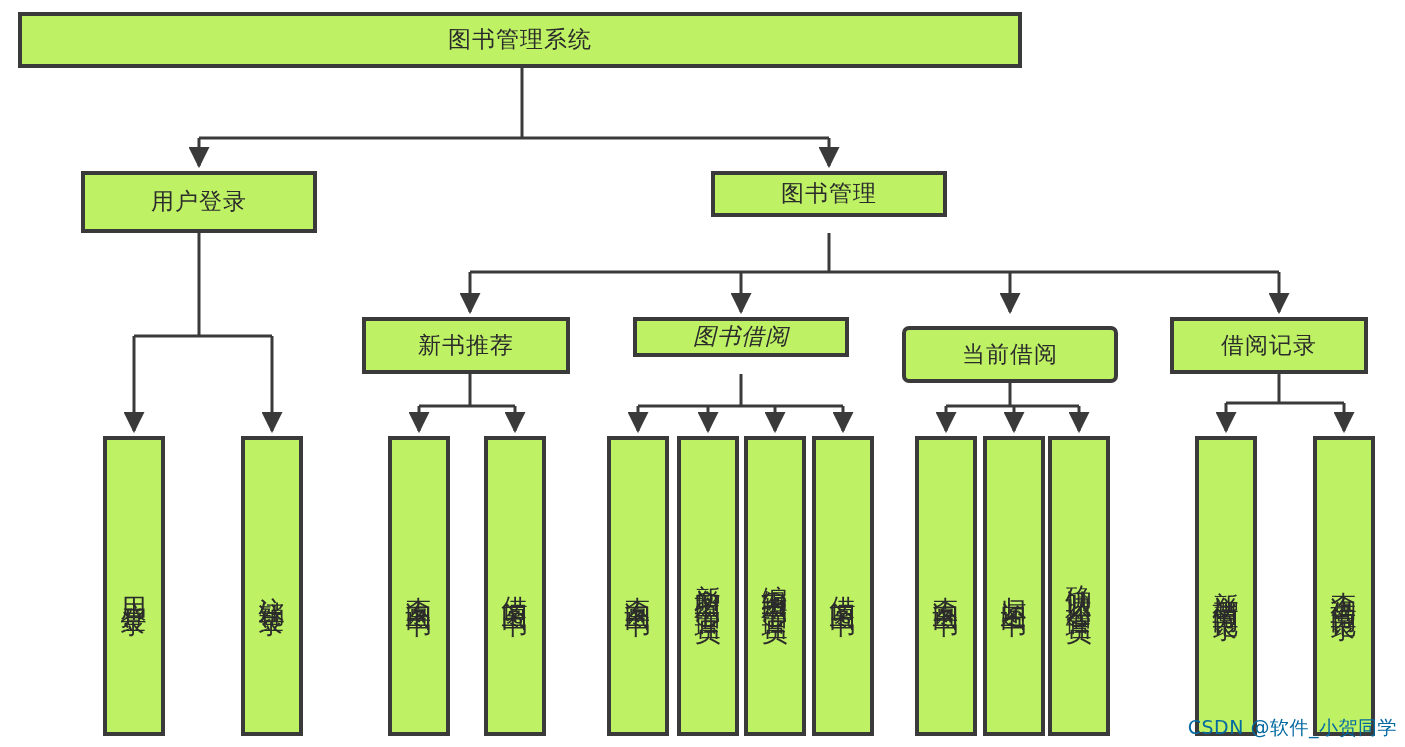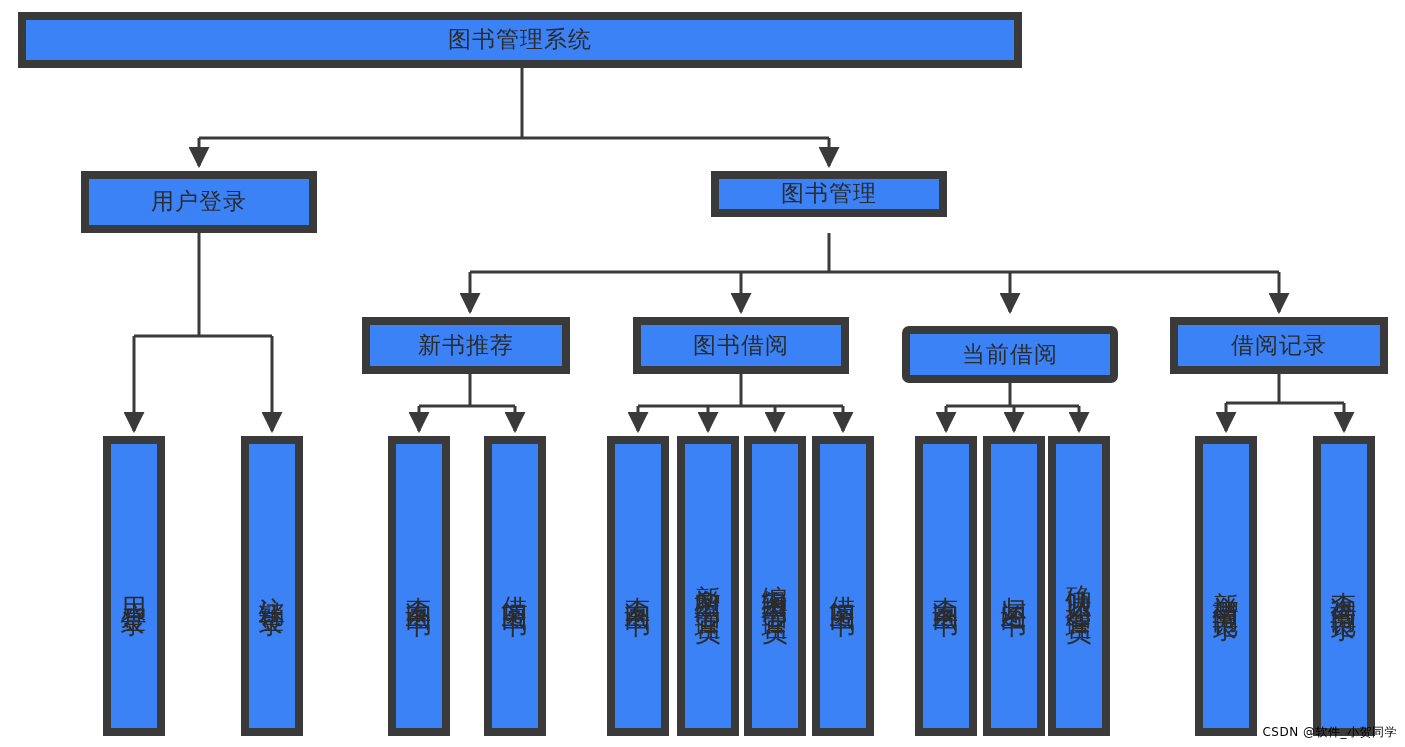--- a/index.html
+++ b/index.html
@@ -20,22 +20,22 @@
     position: absolute;
     left: 0;
     top: 0;
     width: 1405px;
     height: 747px;
     pointer-events: none;
   }
   .node {
     position: absolute;
     box-sizing: border-box;
-    border: 8px solid #15803d;
-    background: #3b82f6;
+    border: 4px solid #15803d;
+    background: #bef264;
     display: flex;
     align-items: center;
     justify-content: center;
     color: #2b2b2b;
   }
   .node-label {
     display: block;
     text-align: center;
     line-height: 1.12;
     color: #2b2b2b;
@@ -57,22 +57,22 @@
     text-orientation: upright;
     font-size: 26px;
     line-height: 1.0;
     letter-spacing: 5px;
     white-space: nowrap;
   }
   #watermark {
     position: absolute;
     right: 8px;
     bottom: 6px;
-    font-size: 12px;
-    color: #000000;
+    font-size: 19px;
+    color: #0369a1;
     letter-spacing: 0.5px;
     white-space: nowrap;
     font-family: "DejaVu Sans", "Liberation Sans", sans-serif;
   }
 </style>
 </head>
 <body>
 
 <div id="canvas" style="background: rgb(255, 255, 255);">
 
@@ -133,27 +133,27 @@
   <div class="node horiz" style="left: 81px; top: 171px; width: 236px; height: 62px; border-color: rgb(58, 58, 58); color: rgb(43, 43, 43);">
     <span class="node-label">用户登录</span>
   </div>
   <div class="node horiz" style="left: 711px; top: 171px; width: 236px; height: 46px; border-color: rgb(58, 58, 58); color: rgb(43, 43, 43);">
     <span class="node-label">图书管理</span>
   </div>
 
   <div class="node horiz" style="left: 362px; top: 317px; width: 208px; height: 57px; border-color: rgb(58, 58, 58); color: rgb(43, 43, 43);">
     <span class="node-label">新书推荐</span>
   </div>
-  <div class="node horiz" style="left: 633px; top: 317px; width: 216px; height: 57px; border-color: rgb(58, 58, 58); color: rgb(43, 43, 43);">
+  <div class="node horiz" style="left: 633px; top: 317px; width: 216px; height: 40px; border-color: rgb(58, 58, 58); color: rgb(43, 43, 43); font-style: italic;">
     <span class="node-label">图书借阅</span>
   </div>
   <div class="node horiz" style="left: 902px; top: 326px; width: 216px; height: 57px; border-color: rgb(58, 58, 58); color: rgb(43, 43, 43); border-radius: 7px;">
     <span class="node-label">当前借阅</span>
   </div>
-  <div class="node horiz" style="left: 1170px; top: 317px; width: 218px; height: 57px; border-color: rgb(58, 58, 58); color: rgb(43, 43, 43);">
+  <div class="node horiz" style="left: 1170px; top: 317px; width: 198px; height: 57px; border-color: rgb(58, 58, 58); color: rgb(43, 43, 43);">
     <span class="node-label">借阅记录</span>
   </div>
 
   <div class="node vert" style="left: 103px; top: 436px; width: 62px; height: 300px; border-color: rgb(58, 58, 58); color: rgb(43, 43, 43);">
     <span class="node-label">用户登录</span>
   </div>
   <div class="node vert" style="left: 241px; top: 436px; width: 62px; height: 300px; border-color: rgb(58, 58, 58); color: rgb(43, 43, 43);">
     <span class="node-label">注销登录</span>
   </div>
   <div class="node vert" style="left: 388px; top: 436px; width: 62px; height: 300px; border-color: rgb(58, 58, 58); color: rgb(43, 43, 43);">

